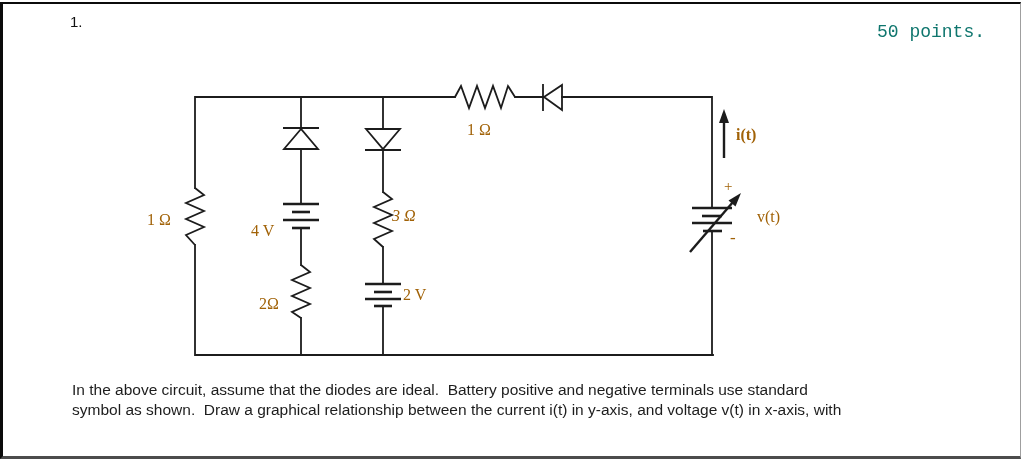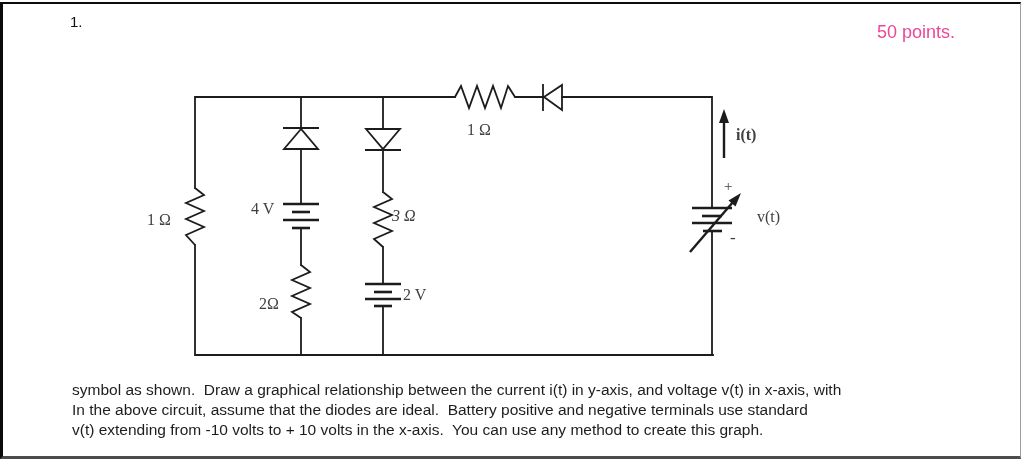--- a/index.html
+++ b/index.html
@@ -22,34 +22,34 @@
     border-bottom: 3px solid #4c4c4c;
     border-right: 1px solid #9f9f9f;
     background: #ffffff;
   }
   .problem-number {
     position: absolute; left: 70px; top: 13px;
     font-size: 15px; color: #111111;
   }
   .points {
     position: absolute; left: 877px; top: 22px;
-    font-family: Liberation Sans, sans-serif;
-    font-size: 18px; color: #ec4899;
+    font-family: Liberation Mono, monospace;
+    font-size: 18px; color: #0f766e;
     white-space: pre;
   }
   .circuit-svg { position: absolute; left: 0; top: 0; }
   .clabel {
     position: absolute;
     font-family: "Liberation Serif", serif;
-    font-size: 16px; color: #404040;
+    font-size: 16px; color: #a16207;
     white-space: pre; line-height: 1;
   }
   #lbl-top-1ohm  { left: 467px; top: 122px; }
   #lbl-left-1ohm { left: 147px; top: 212px; }
-  #lbl-4v        { left: 251px; top: 201px; }
+  #lbl-4v        { left: 251px; top: 223px; }
   #lbl-2ohm      { left: 259px; top: 296px; text-align: right; }
   #lbl-3ohm      { left: 392px; top: 208px; font-style: italic; }
   #lbl-2v        { left: 403px; top: 287px; }
   #lbl-it        { left: 736px; top: 127px; font-weight: bold; }
   #lbl-vt        { left: 757px; top: 209px; }
   #lbl-plus      { left: 724px; top: 179px; font-size: 15px; }
   #lbl-minus     { left: 730px; top: 229px; font-size: 17px; }
   .instructions {
     position: absolute; left: 72px; top: 380px;
     font-size: 15.5px; line-height: 20px; color: #1d1d1d;
@@ -147,17 +147,16 @@
   <span class="clabel" id="lbl-4v">4 V</span>
   <span class="clabel" id="lbl-2ohm">2Ω</span>
   <span class="clabel" id="lbl-3ohm">3 Ω</span>
   <span class="clabel" id="lbl-2v">2 V</span>
   <span class="clabel" id="lbl-it">i(t)</span>
   <span class="clabel" id="lbl-plus">+</span>
   <span class="clabel" id="lbl-vt">v(t)</span>
   <span class="clabel" id="lbl-minus">-</span>
 
   <div class="instructions">
+    <div class="para-line">In the above circuit, assume that the diodes are ideal.  Battery positive and negative terminals use standard</div>
     <div class="para-line">symbol as shown.  Draw a graphical relationship between the current i(t) in y-axis, and voltage v(t) in x-axis, with</div>
-    <div class="para-line">In the above circuit, assume that the diodes are ideal.  Battery positive and negative terminals use standard</div>
-    <div class="para-line">v(t) extending from -10 volts to + 10 volts in the x-axis.  You can use any method to create this graph.</div>
   </div>
 </div>
 
 </body></html>

